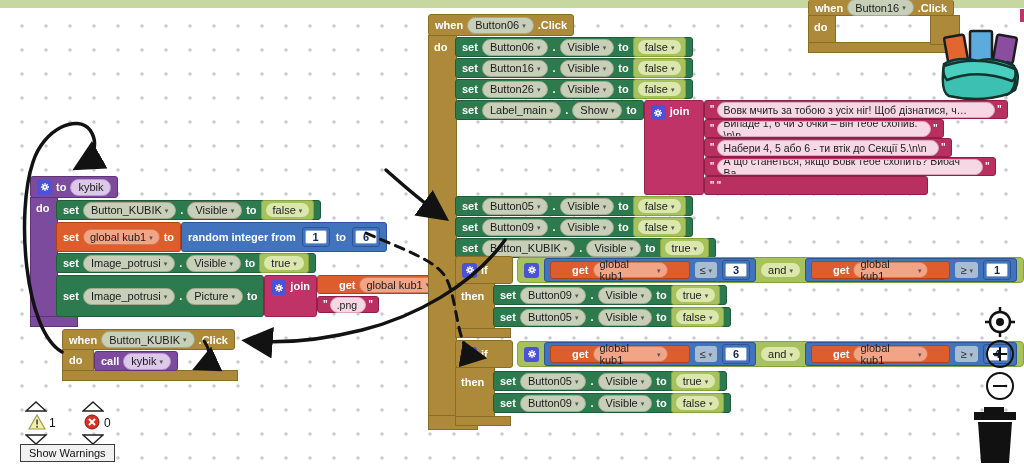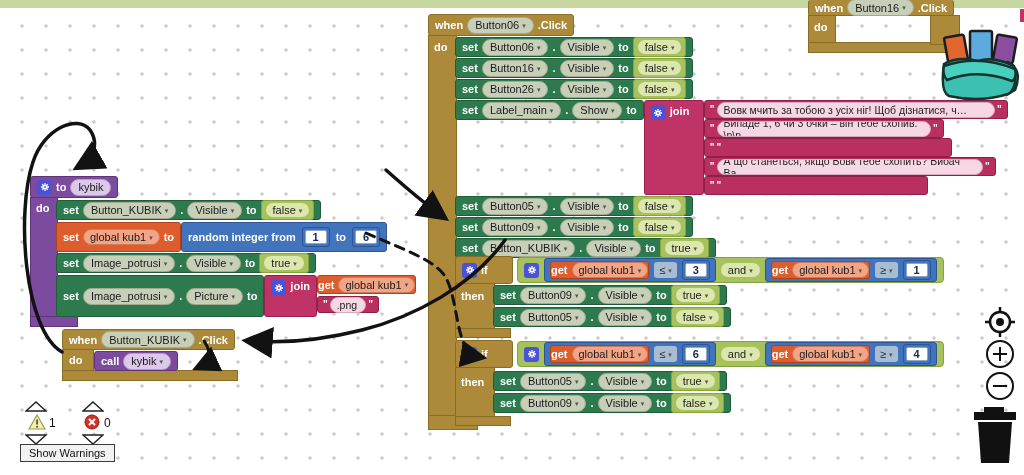--- a/index.html
+++ b/index.html
@@ -21,21 +21,21 @@
   .proc{background:#7d4b9e;border:1px solid #5e3379;}
   .pill{background:#c8cfb8;border:1px solid #a3a98f;color:#1b1b1b;border-radius:9px;padding:0 7px;font-size:11px;height:15px;display:inline-flex;align-items:center;gap:3px;}
   .pill-purple{background:#dcc8e8;border:1px solid #b79cc9;color:#1b1b1b;border-radius:9px;padding:0 7px;font-size:11px;height:15px;display:inline-flex;align-items:center;gap:3px;}
   .pill-orange{background:#f2a586;border:1px solid #d07a56;color:#1b1b1b;border-radius:9px;padding:0 6px;font-size:11px;height:14px;display:inline-flex;align-items:center;gap:3px;}
   .pill-pink{background:#f5d8e4;border:1px solid #d8a8bf;color:#222;border-radius:8px;padding:0 6px;font-size:10.5px;height:14px;display:inline-flex;align-items:center;overflow:hidden;flex:1;}
   .caret{font-size:7px;color:#555;line-height:1;}
   .vblk{background:#a7c25d;border:1px solid #86a43c;border-radius:3px;padding:2px 4px;display:inline-flex;align-items:center;}
   .vpill{background:#dbe7ad;border-radius:8px;padding:0 7px;color:#222;font-size:11px;height:14px;display:inline-flex;align-items:center;gap:3px;}
   .andgrp{display:flex;align-items:center;gap:5px;background:#a7c25d;border:1px solid #82a33e;border-radius:4px;padding:2px 6px;height:26px;box-sizing:border-box;}
   .cmp{display:flex;align-items:center;gap:5px;background:#4273bd;border:1px solid #2d5493;border-radius:3px;padding:2px 5px;height:24px;box-sizing:border-box;}
-  .get{display:flex;align-items:center;gap:4px;background:#de5d2d;border:1px solid #b04316;border-radius:3px;padding:1px 0;height:18px;box-sizing:border-box;}
+  .get{display:flex;align-items:center;gap:4px;background:#de5d2d;border:1px solid #b04316;border-radius:3px;padding:1px 21px;height:18px;box-sizing:border-box;}
   .op{background:#a8bdd2;border-radius:3px;padding:0 5px;color:#222;font-size:11px;height:16px;display:inline-flex;align-items:center;gap:3px;}
   .numsock{background:#4273bd;border:1px solid #2d5493;padding:2px;border-radius:3px;display:inline-flex;}
   .numbox{background:#fff;border:1px solid #8fa6cc;border-radius:2px;min-width:12px;padding:0 4px;text-align:center;color:#14294e;font-size:11px;font-weight:bold;display:inline-block;}
   .gear{width:15px;height:15px;background:#4a52d8;border-radius:3px;display:inline-flex;align-items:center;justify-content:center;flex:none;}
   .q{color:#fff;font-weight:bold;font-size:10px;}
   .strcol{display:flex;flex-direction:column;gap:0;}
   .btn{background:#f2f2f2;border:1px solid #3c3c3c;color:#111;font-size:11px;padding:1px 8px;}
   svg{display:block;}
   .label-sm{font-size:12px;color:#111;}
 </style>
@@ -301,20 +301,21 @@
           <span class="pill-pink">Вовк мчить за тобою з усіх ніг! Щоб дізнатися, ч…</span>
           <span class="q">"</span>
         </div>
       <div class="strblk" style="width:240px;">
           <span class="q">"</span>
           <span class="pill-pink">Випаде 1, 6 чи 3 очки – він тебе схопив. \n\n</span>
           <span class="q">"</span>
         </div>
       <div class="strblk" style="width:248px;">
           <span class="q">"</span>
+          <span class="pill-pink">Набери 4, 5 або 6 - ти втік до Секції 5.\n\n</span>
           <span class="q">"</span>
         </div>
       <div class="strblk" style="width:292px;">
           <span class="q">"</span>
           <span class="pill-pink">А що станеться, якщо Вовк тебе схопить? Вибач Ва…</span>
           <span class="q">"</span>
         </div>
       <div class="strblk" style="width:224px;">
           <span class="q">"</span>
           <span class="q">"</span>

